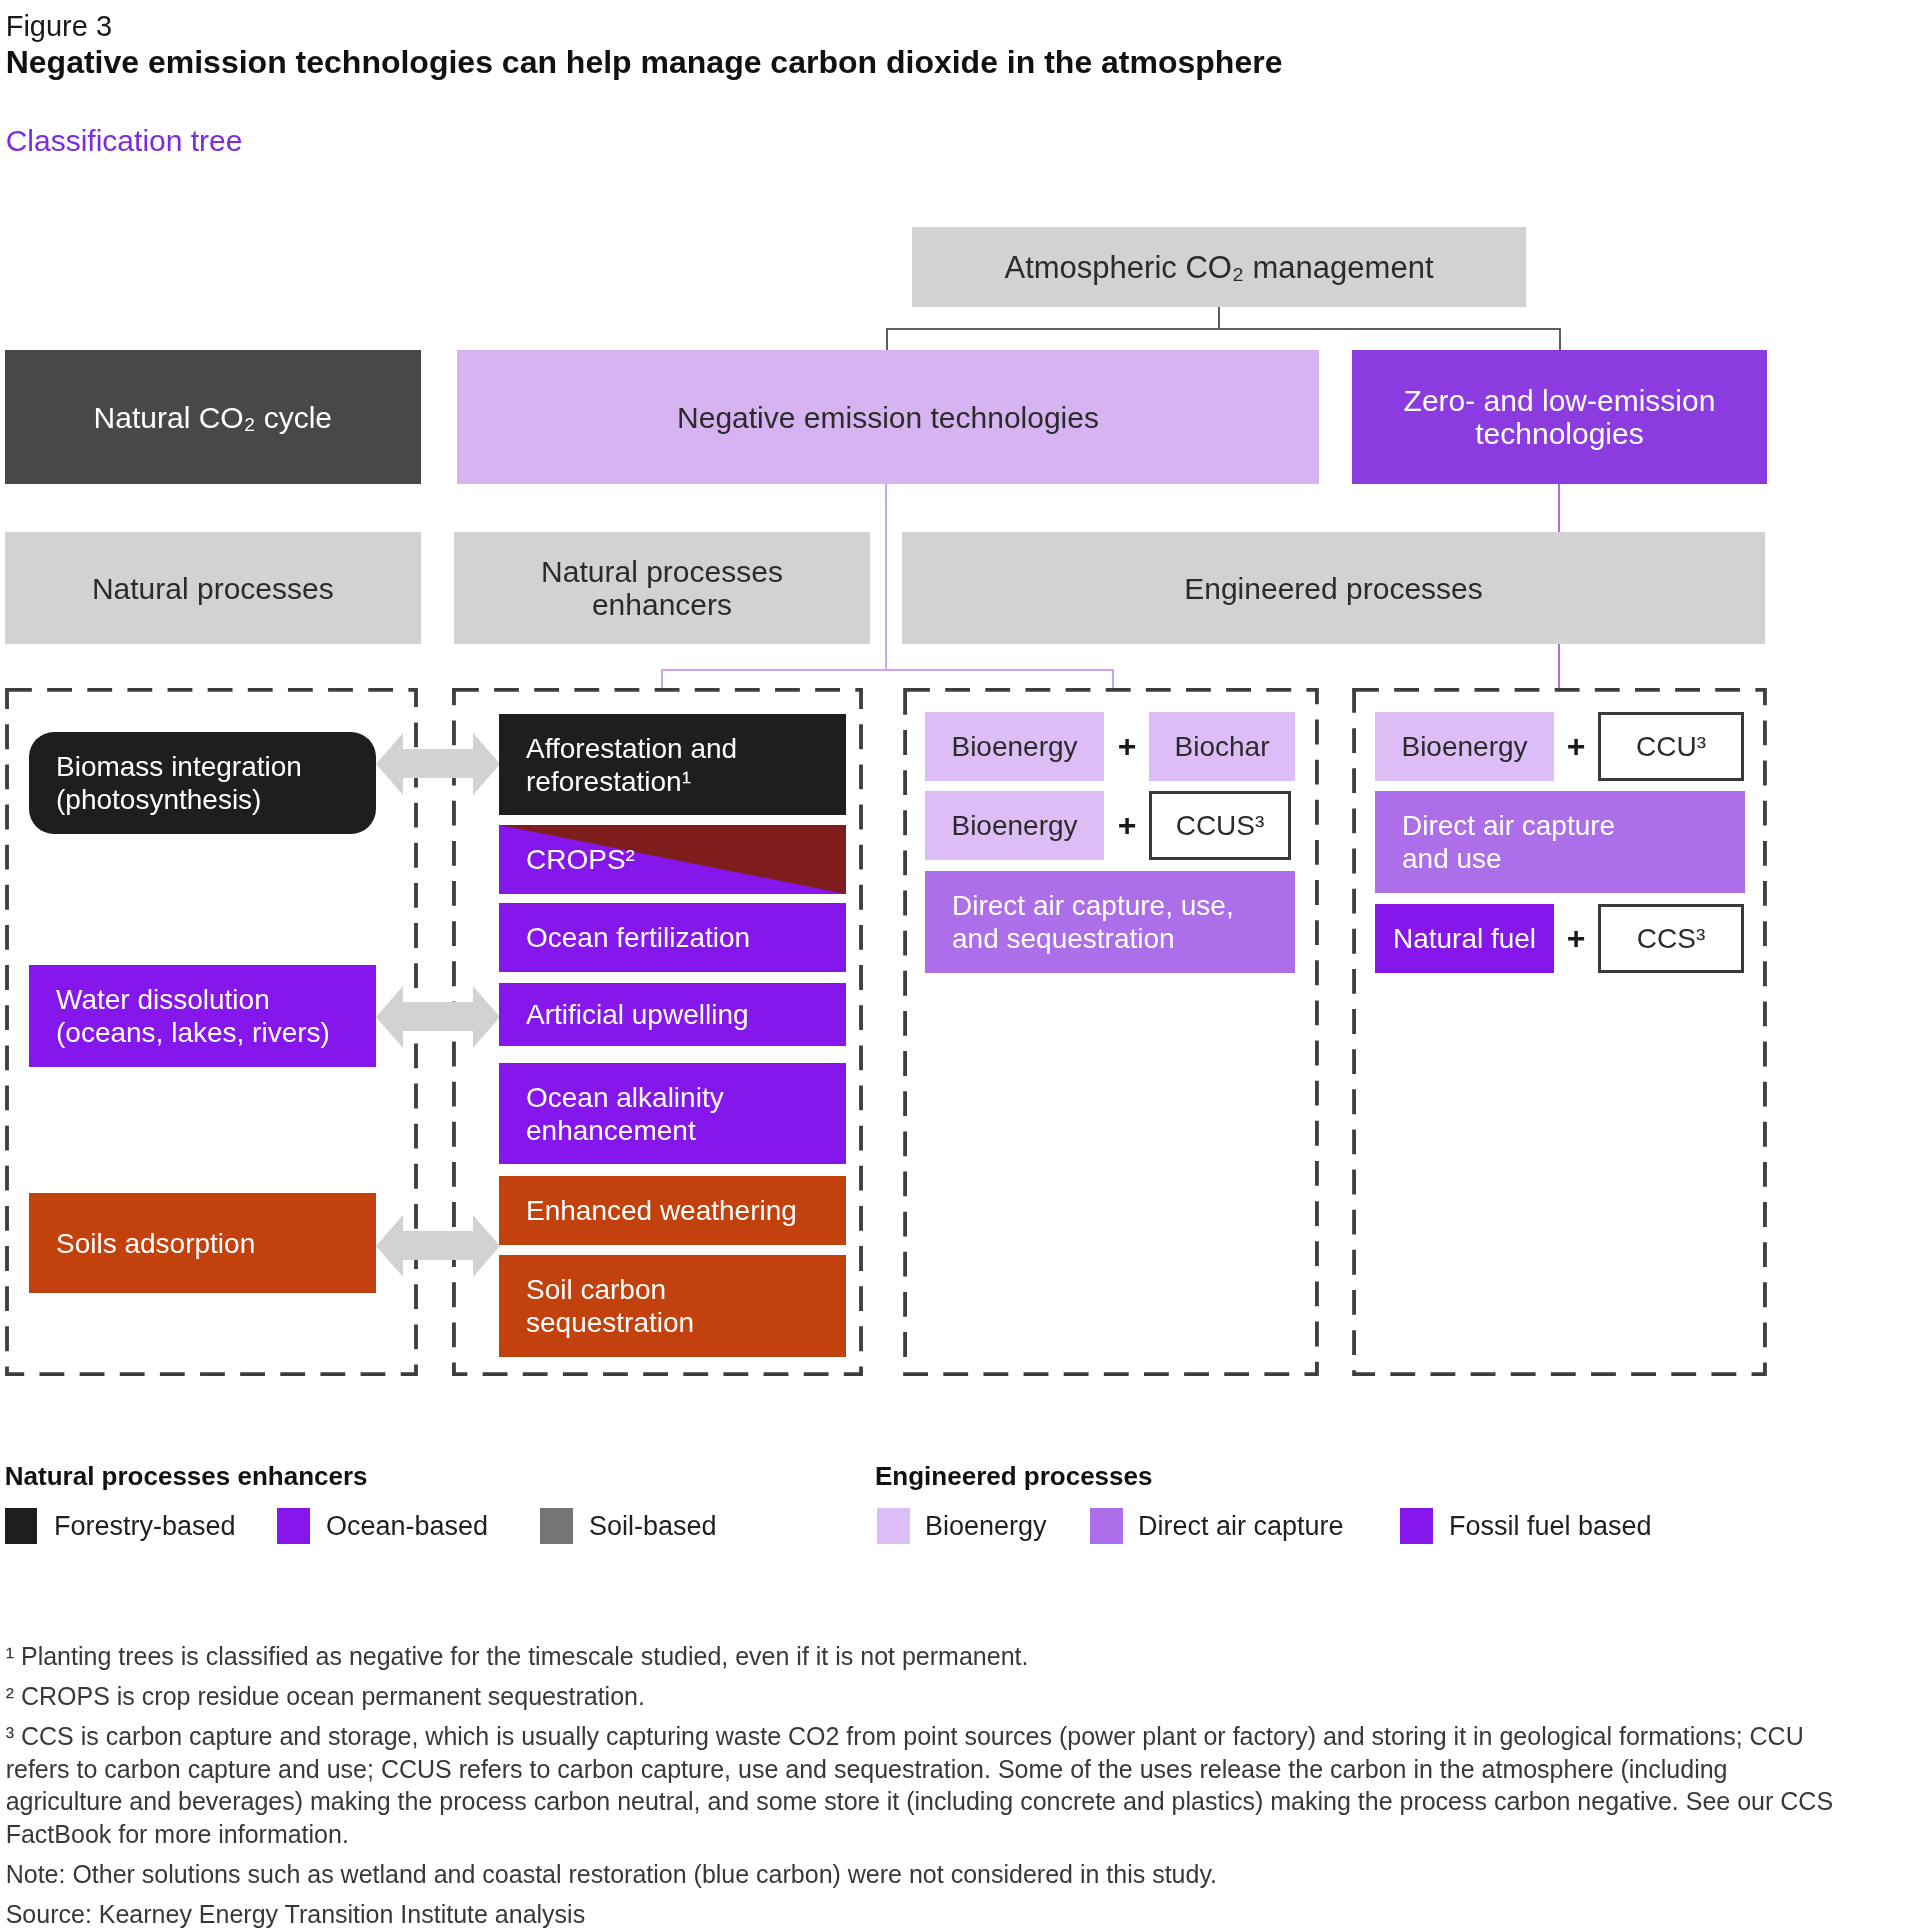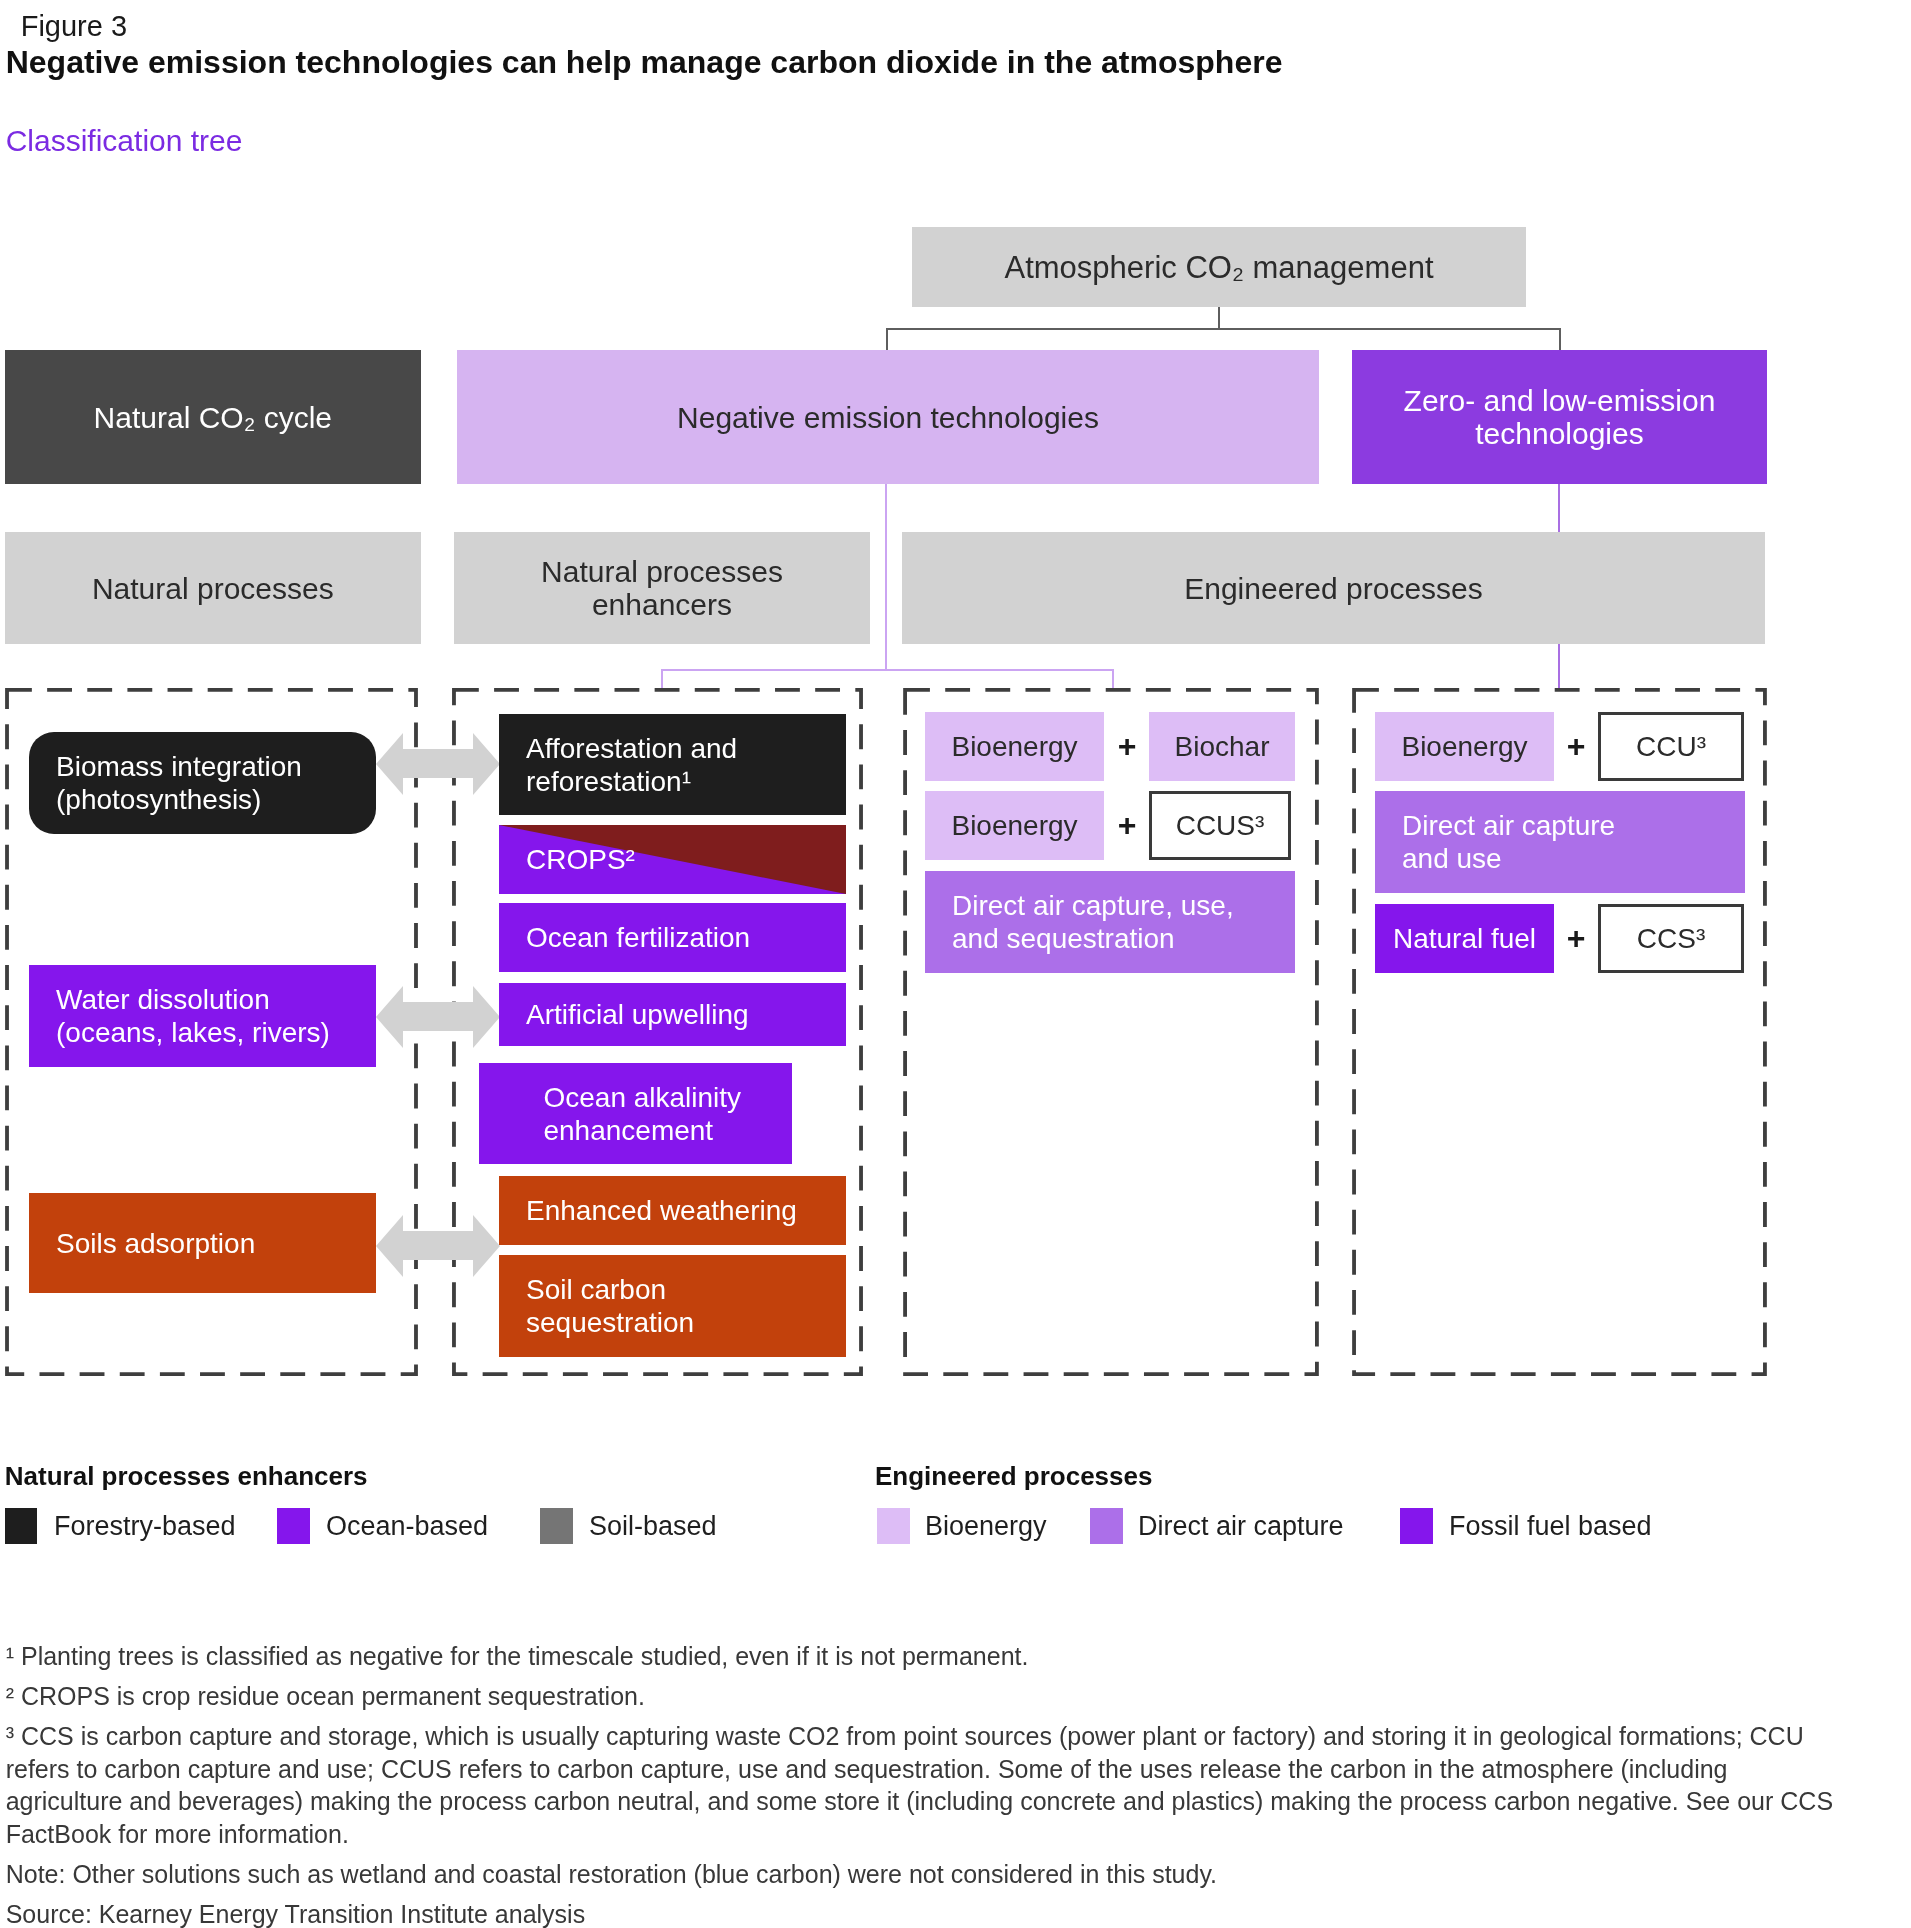--- a/index.html
+++ b/index.html
@@ -35,21 +35,21 @@
 
   .plus{position:absolute;z-index:1;font-weight:700;font-size:32px;color:#1A1A1A;text-align:center;}
 
   .arrow{position:absolute;z-index:1;width:124px;height:61px;}
   .arrow .shaft{position:absolute;left:23px;right:23px;top:16.3px;height:29px;background:#D2D2D2;}
   .arrow .head-l{position:absolute;left:0;top:0;width:0;height:0;
     border-top:31px solid transparent;border-bottom:31px solid transparent;border-right:27px solid #D2D2D2;}
   .arrow .head-r{position:absolute;right:0;top:0;width:0;height:0;
     border-top:31px solid transparent;border-bottom:31px solid transparent;border-left:27px solid #D2D2D2;}
 
-  .fig-label{position:absolute;left:5.7px;top:9.6px;font-size:29px;color:#1A1A1A;margin-left:15px;}
+  .fig-label{position:absolute;left:5.7px;top:9.6px;font-size:29px;color:#1A1A1A;}
   .fig-title{position:absolute;left:5.7px;top:44px;font-size:32px;font-weight:700;color:#111111;}
   .fig-subtitle{position:absolute;left:5.7px;top:124px;font-size:30px;color:#7B2BE2;}
 
   .legend-title{position:absolute;font-size:26px;font-weight:700;color:#111111;}
   .swatch{position:absolute;width:32.5px;height:36px;z-index:1;}
   .legend-label{position:absolute;font-size:27px;line-height:36px;color:#1F1F1F;z-index:1;}
 
   .notes{position:absolute;left:5.7px;top:1640px;width:1835px;font-size:25px;line-height:32.5px;color:#383838;}
   .notes p{margin:0 0 7.6px 0;}
 </style>
@@ -147,21 +147,21 @@
   </div>
   <div class="box crops pad" style="left:499px;top:825px;width:347px;height:69px;">
     <span>CROPS²</span>
   </div>
   <div class="box bg-purple pad" style="left:499px;top:903px;width:347px;height:69px;">
     <span>Ocean fertilization</span>
   </div>
   <div class="box bg-purple pad" style="left:499px;top:983px;width:347px;height:63px;">
     <span>Artificial upwelling</span>
   </div>
-  <div class="box bg-purple pad pre" style="left:479px;top:1063px;width:313px;height:101px;justify-content:center;">
+  <div class="box bg-purple pad pre" style="left:499px;top:1063px;width:347px;height:101px;">
     <span class="pre">Ocean alkalinity
 enhancement</span>
   </div>
   <div class="box bg-mgray pad" style="left:499px;top:1176px;width:347px;height:69px;">
     <span>Enhanced weathering</span>
   </div>
   <div class="box bg-mgray pad pre" style="left:499px;top:1255px;width:347px;height:102px;">
     <span class="pre">Soil carbon
 sequestration</span>
   </div>

